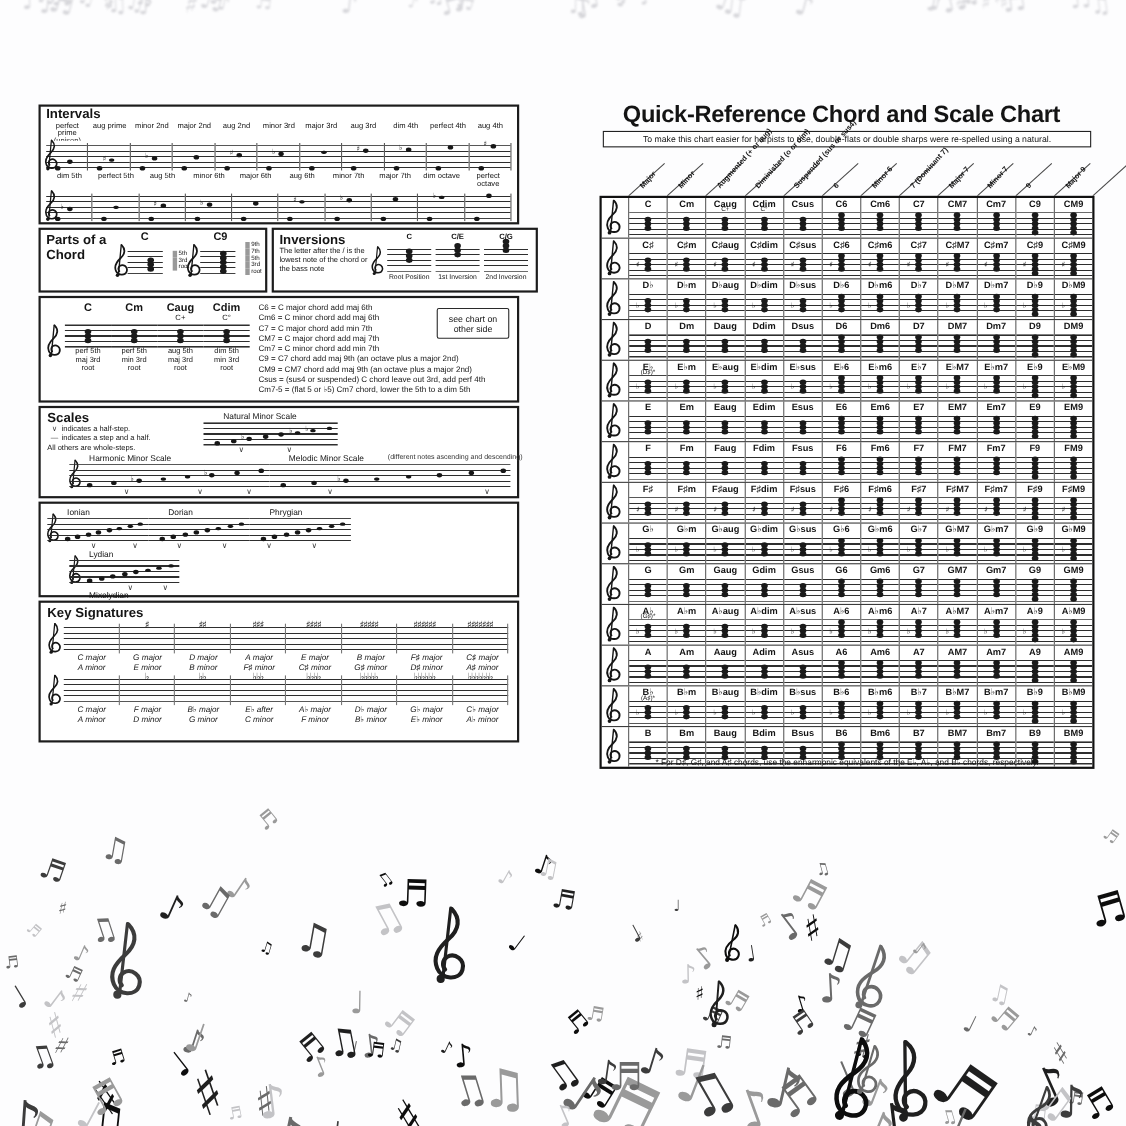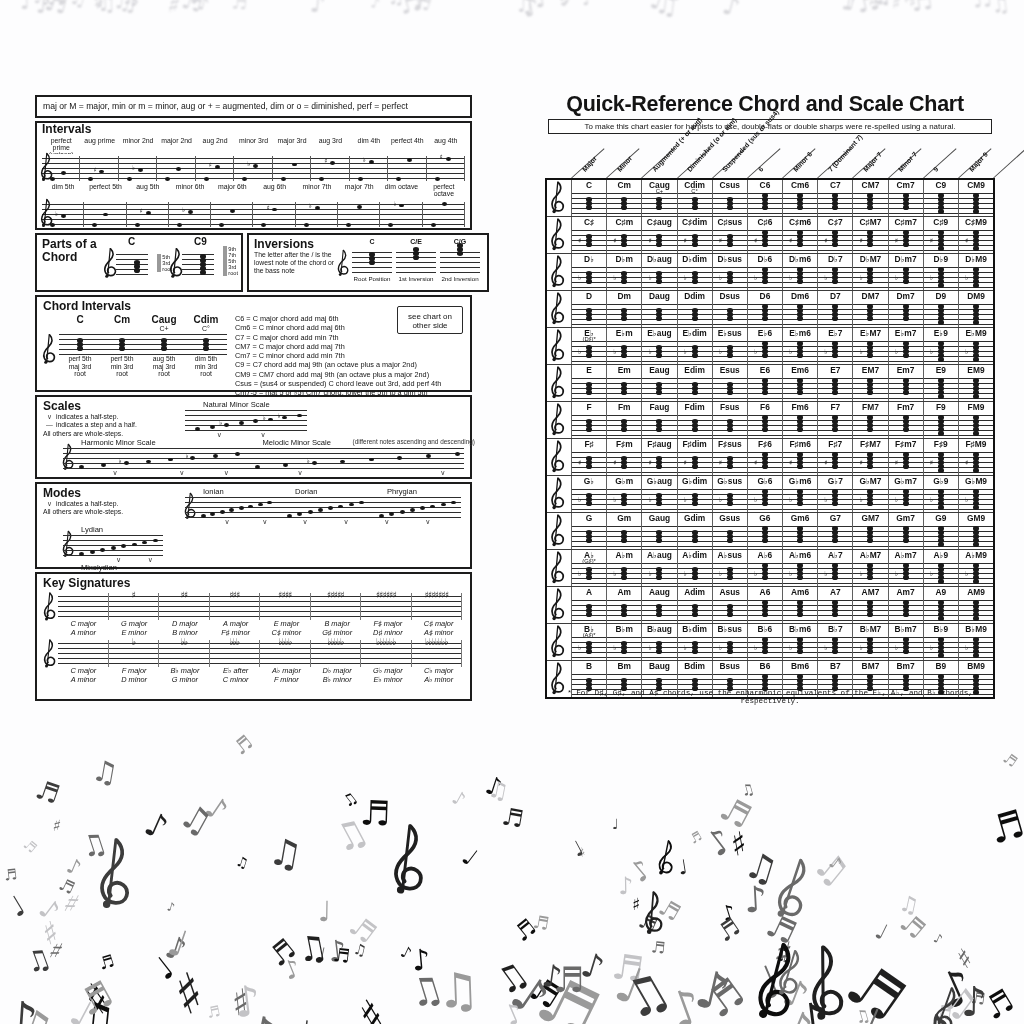--- a/index.html
+++ b/index.html
@@ -78,21 +78,21 @@
   #rtable{position:absolute;left:545px;top:178px;width:450px;border:2px solid #111;box-sizing:border-box;background:#fff;}
   .trow{display:flex;height:36px;border-bottom:1px solid #3c3c3c;}
   .trow:last-child{border-bottom:none;}
   .clefcell{width:24px;position:relative;}
   .rcell{flex:1;border-left:1px solid #5f5f5f;position:relative;text-align:center;}
   .rcell .nm{font-size:8.4px;font-weight:bold;line-height:11px;height:11px;}
   .rcell .alt2{font-size:5.8px;line-height:5.8px;margin-top:-2px;}
   .rcell .stf{position:absolute;left:0;right:0;bottom:2px;height:21px;}
   .rcell .stk{left:50%;top:50%;margin:-2.3px 0 0 -3px;}
   .racc{position:absolute;left:50%;top:50%;margin:-4px 0 0 -11px;font-size:7px;font-family:"DejaVu Sans",sans-serif;}
-  #rt-footnote{position:absolute;left:545px;top:688px;width:450px;text-align:center;font-size:7.6px;font-family:Liberation Mono, monospace;}
+  #rt-footnote{position:absolute;left:545px;top:688px;width:450px;text-align:center;font-size:7.6px;}
   
   .dec{position:absolute;font-family:"DejaVu Sans",sans-serif;line-height:1;pointer-events:none;}
   #topband{position:absolute;left:0;top:-12px;width:1024px;height:26px;filter:blur(1px);opacity:.75;}
   #topband .dec{color:#c9c9ce;}
   .decclef{position:absolute;pointer-events:none;}
 </style>
 </head>
 <body>
 
 <svg width="0" height="0" style="position:absolute">
@@ -148,23 +148,20 @@
     <span class="dec musicfont" style="left: 182px; top: 3px; font-size: 23px; transform: rotate(17deg);">♬</span>
     <span class="dec musicfont" style="left: 903px; top: 3px; font-size: 15px; transform: rotate(-18deg);">♯</span>
     <span class="dec musicfont" style="left: 842px; top: 5px; font-size: 21px; transform: rotate(9deg);">♪</span>
     <span class="dec musicfont" style="left: 45px; top: 3px; font-size: 25px; transform: rotate(14deg);">♬</span>
     <span class="dec musicfont" style="left: 873px; top: -1px; font-size: 19px; transform: rotate(-7deg);">♫</span>
     <span class="dec musicfont" style="left: 723px; top: 5px; font-size: 26px; transform: rotate(15deg);">♪</span>
     <span class="dec musicfont" style="left: 856px; top: 1px; font-size: 26px; transform: rotate(-12deg);">♬</span>
   </div>
 
 <div id="left-panel">
-  <div id="legend-box" class="box">
-    <span>maj or M = major,    min or m = minor,    aug or + = augmented,    dim or o = diminished,    perf = perfect</span>
-  </div>
 
   <div id="intervals-box" class="box">
     <div class="sec-title">Intervals</div>
     <div id="intervals-rows">
         <div class="irow">
           <div class="rowclef" style="top: 14px;"><svg viewBox="0 0 26 52" width="15" height="32" class="clefsvg">
               <use href="#gclef"></use>
             </svg></div>
           <div class="icell">
             <div class="ilabel">perfect prime (unison)</div>
@@ -419,21 +416,20 @@
               <div class="staff5"></div>
               <span class="stk stk3" style="left: 50%; margin-left: -3px; top: 9px;"></span>
               <div class="invpos">2nd Inversion</div>
             </div>
           </div>
       </div>
     </div>
   </div>
 
   <div id="chordint-box" class="box">
-    <div class="sec-title">Chord Intervals</div>
     <div style="display:flex">
       <div class="cifig" id="ci-fig">
           <div style="position: absolute; left: -2px; top: 14px;"><svg viewBox="0 0 26 52" width="16" height="40" class="clefsvg">
               <use href="#gclef"></use>
             </svg></div>
           <div class="cicell">
             <div class="ciname">C</div>
             <div class="cialt"></div>
             <div class="staff5" style="position: relative;">
               <span class="stk stk3" style="left: 50%; margin-left: -3px; top: 8px;"></span>
@@ -551,25 +547,20 @@
           <span class="nd" style="left: 181.429px; top: 15.6px;"></span>
           <span class="nd" style="left: 210px; top: 13.7px;"></span>
           <span class="vmark" style="left: 52.8571px; top: 31px;">∨</span>
           <span class="vmark" style="left: 195.714px; top: 31px;">∨</span>
         </div>
       </div>
   </div>
 
   <div id="modes-box" class="box">
     <div style="display:flex">
-      <div style="width:142px">
-        <div class="sec-title">Modes</div>
-        <div class="keyline"><span class="keysym">∨</span><span>indicates a half-step.</span></div>
-        <div class="keyline">All others are whole-steps.</div>
-      </div>
       <div id="modes-row1" style="display:flex;flex:1">
           <div class="scalestaff" style="width: 92px;">
             <div style="position: absolute; left: -2px; top: 2px;"><svg viewBox="0 0 26 52" width="14" height="34" class="clefsvg">
                 <use href="#gclef"></use>
               </svg></div>
             <div class="slabel">Ionian</div>
             <div class="staff5"></div>
             <span class="nd" style="left: 16px; top: 27px;"></span>
             <span class="nd" style="left: 25.4286px; top: 25.1px;"></span>
             <span class="nd" style="left: 34.8571px; top: 23.2px;"></span>

